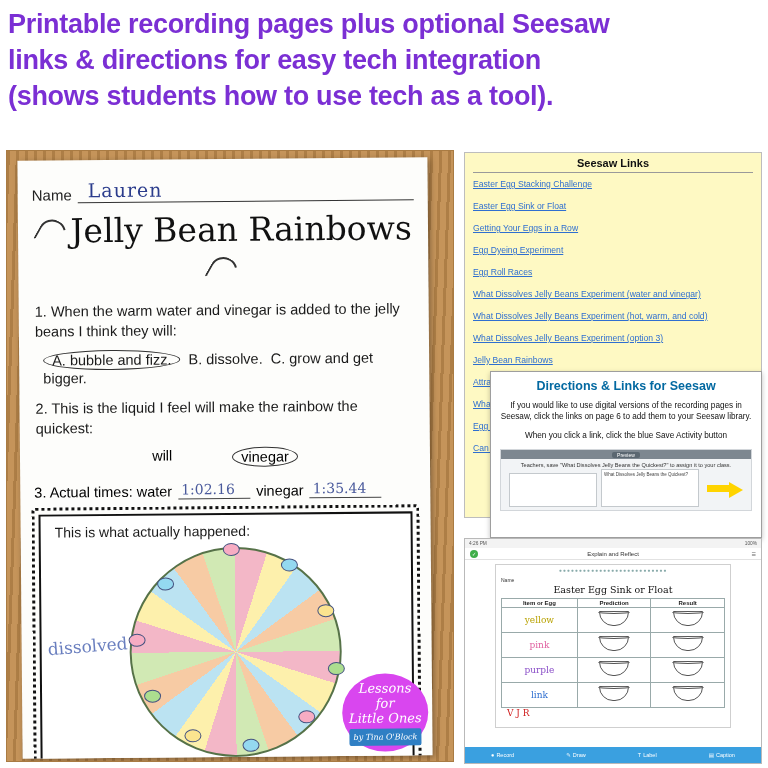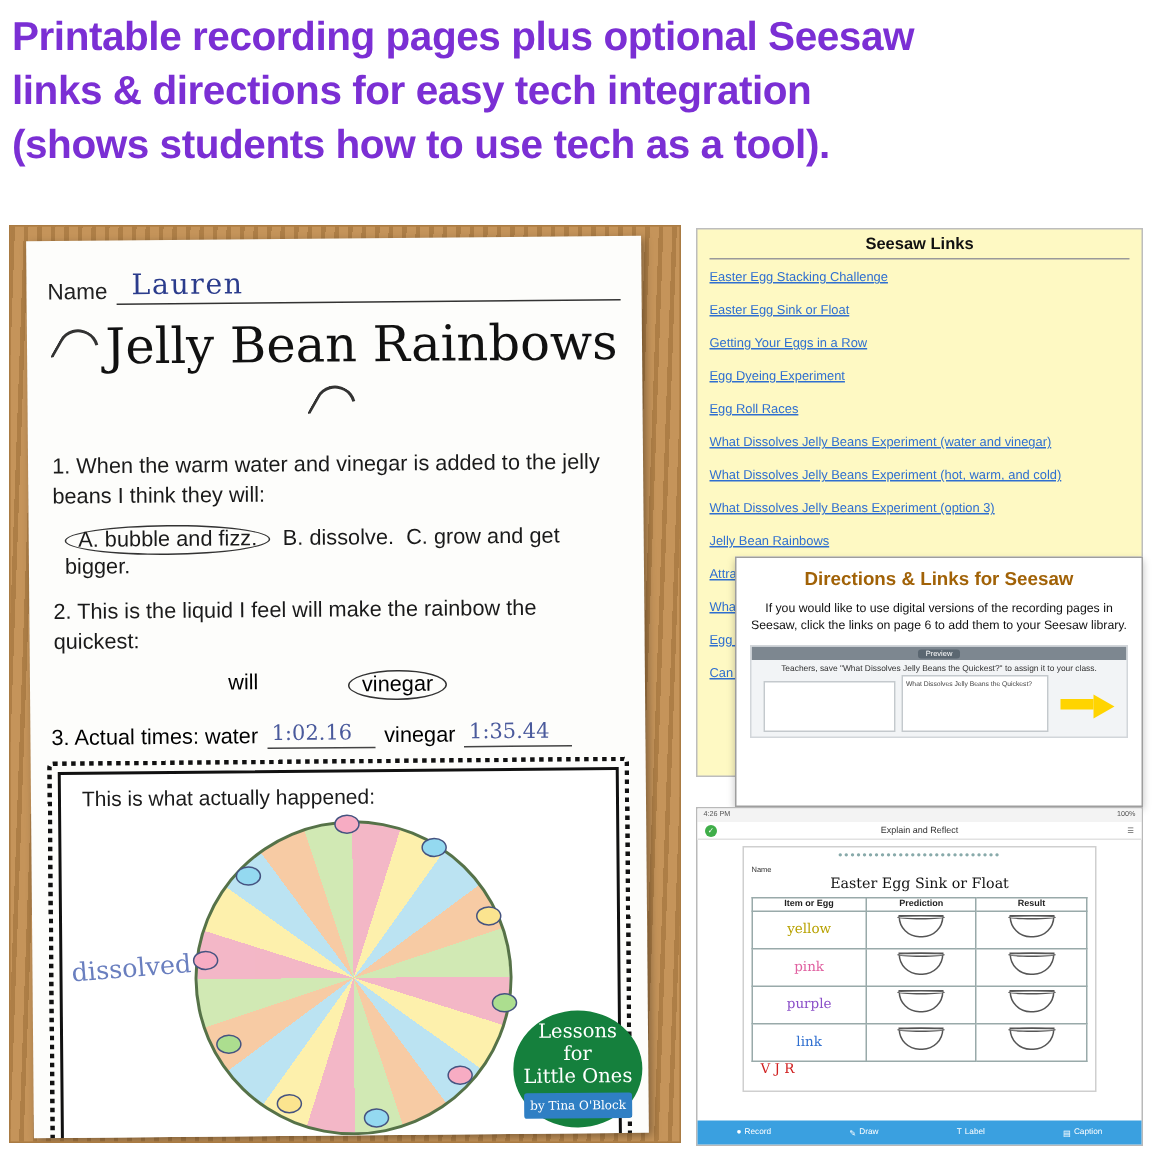--- a/index.html
+++ b/index.html
@@ -101,23 +101,23 @@
         #f7c9a0 324deg 342deg,#cfe8b0 342deg 360deg);
     opacity:0.95;
   }
   .bean{position:absolute;width:15px;height:11px;border-radius:50%;border:1px solid #3b4a7a;}
   .scribble{
     position:absolute;left:6px;top:120px;font-family:"DejaVu Serif",serif;
     color:#6a7fbf;font-size:17px;transform:rotate(-4deg);
   }
   .logo{
     position:absolute;right:4px;bottom:4px;width:86px;height:78px;border-radius:50%;
-    background:#15803d;color:#fff;display:flex;flex-direction:column;
+    background:#d946ef;color:#fff;display:flex;flex-direction:column;
     align-items:center;justify-content:center;text-align:center;
-    font-family:"DejaVu Serif",serif;line-height:15px;font-size:13px;
+    font-family:"DejaVu Serif",serif;line-height:15px;font-size:13px;font-style:italic;
   }
   .logo .sub{background:#2f7fc4;color:#fff;font-size:8px;padding:1px 4px;border-radius:2px;margin-top:3px;}
   
   .links-panel{
     position:absolute;left:464px;top:152px;width:298px;height:366px;
     background:#fef9c3;border:1px solid #bdbdbd;box-sizing:border-box;
     padding:4px 8px;
   }
   .links-title{
     text-align:center;font-size:11px;font-weight:bold;color:#111;
@@ -126,21 +126,21 @@
   .link{
     display:block;color:#2f6fd0;font-size:8.6px;text-decoration:underline;
     margin:0 0 11px 0;line-height:11px;
   }
   
   .directions{
     position:absolute;left:490px;top:371px;width:272px;height:167px;
     background:#fff;border:1px solid #9e9e9e;box-shadow:0 2px 5px rgba(0,0,0,.25);
     box-sizing:border-box;padding:5px 9px;
   }
-  .dir-title{text-align:center;font-size:12.5px;font-weight:bold;color:#a16207;margin:2px 0 7px 0;}
+  .dir-title{text-align:center;font-size:12.5px;font-weight:bold;color:#0369a1;margin:2px 0 7px 0;}
   .dir-body{font-size:8.2px;color:#111;line-height:11px;margin-bottom:8px;text-align:center;}
   .dir-shot{
     position:relative;height:60px;background:#f2f4f6;border:1px solid #d2d6da;margin-top:4px;
     overflow:hidden;
   }
   .dir-shot .bar{height:9px;background:#7d8790;display:flex;align-items:center;justify-content:center;}
   .dir-shot .bar span{font-size:5px;color:#fff;background:#5b6771;padding:0 5px;border-radius:2px;}
   .dir-shot .cap{font-size:5.6px;color:#333;text-align:center;padding:3px 14px 0 14px;line-height:7px;}
   .dir-shot .mini{position:absolute;left:8px;bottom:3px;width:86px;height:32px;background:#fff;border:1px solid #c4c9cd;}
   .dir-shot .mini2{position:absolute;left:100px;bottom:3px;width:92px;height:32px;background:#fff;border:1px solid #c4c9cd;font-size:4.5px;color:#444;padding:2px;overflow:hidden;}
@@ -277,20 +277,21 @@
   <a class="link">Jelly Bean Rainbows</a>
   <a class="link">Attract or Repel</a>
   <a class="link">What Floats Your Boat</a>
   <a class="link">Egg Rocket</a>
   <a class="link">Can You Make It Rain?</a>
 </div>
 
 <div class="directions">
   <div class="dir-title">Directions &amp; Links for Seesaw</div>
   <div class="dir-body">If you would like to use digital versions of the recording pages in Seesaw, click the links on page 6 to add them to your Seesaw library.</div>
+  <div class="dir-body">When you click a link, click the blue Save Activity button</div>
   <div class="dir-shot">
     <div class="bar">
       <span>Preview</span>
     </div>
     <div class="cap">Teachers, save "What Dissolves Jelly Beans the Quickest?" to assign it to your class.</div>
     <div class="mini"></div>
     <div class="mini2">What Dissolves Jelly Beans the Quickest?</div>
     <div class="arrow-tail"></div>
     <div class="arrow"></div>
   </div>

